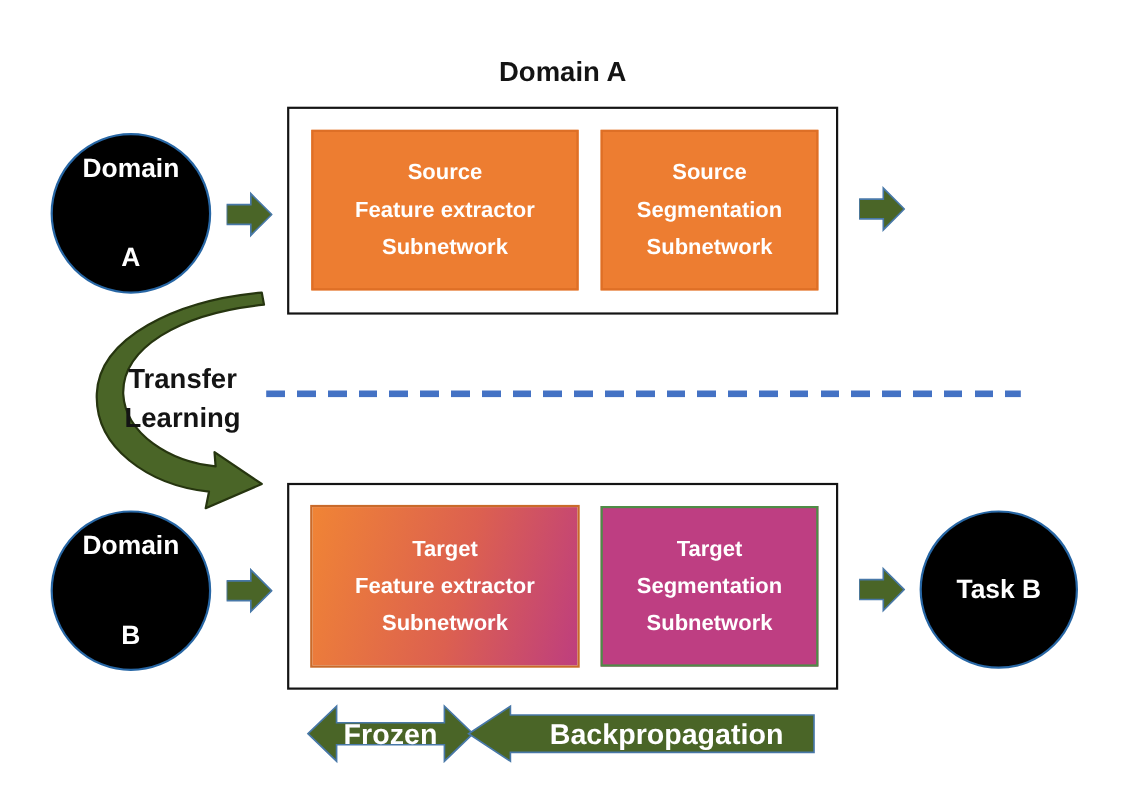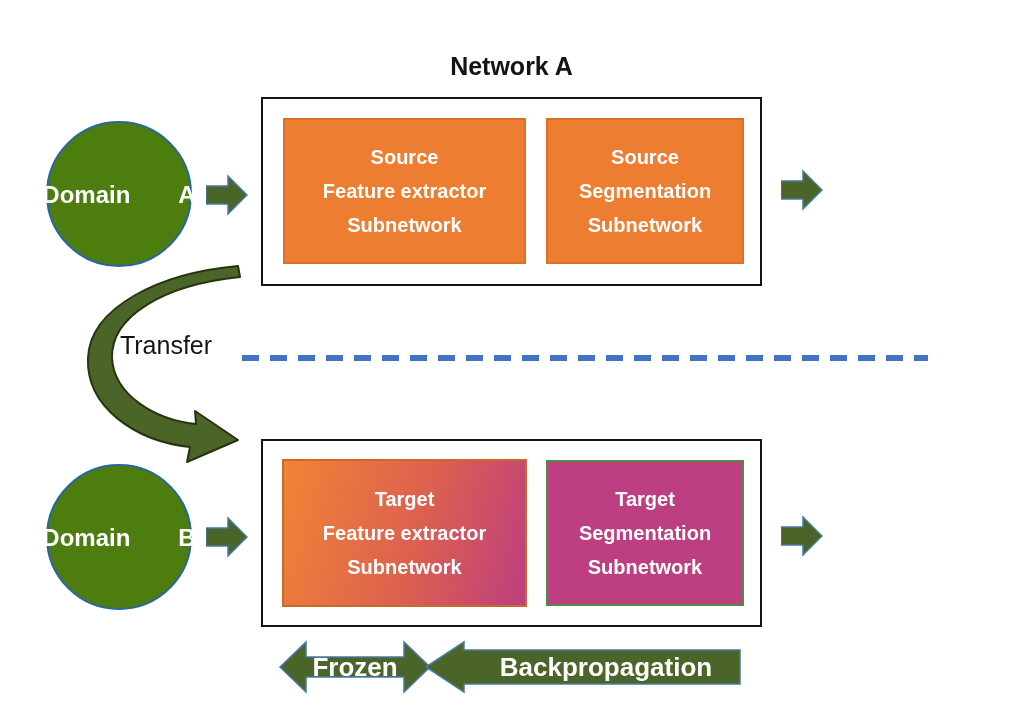--- a/index.html
+++ b/index.html
@@ -46,40 +46,40 @@
     background:linear-gradient(105deg,#F08435 0%,#DC6050 55%,#BE3E7E 100%);
     border:2px solid #C96A2A;
   }
   .magenta-box{
     background:#BE3E82;
     border:2px solid #4E8C46;
   }
   .circle{
     position:absolute;
     border-radius:50%;
-    background:#4d7c0f;
+    background:#000000;
     border:2px solid #2766A4;
     box-sizing:border-box;
     display:flex;
-    flex-direction:row;
+    flex-direction:column;
     align-items:center;
     justify-content:center;
     text-align:center;
     color:#ffffff;
     font-weight:bold;
     font-size:24px;
     line-height:33px;
     gap:48px;
   }
   .transfer-label{
     position:absolute;
     left:98px;top:328px;width:136px;
     text-align:center;
     font-size:25px;
-    font-weight:normal;
+    font-weight:bold;
     color:#141414;
     line-height:35px;
   }
   .dashed-line{
     position:absolute;
     left:242px;top:355px;
     width:686px;height:6px;
     background:repeating-linear-gradient(90deg,#4472C4 0 17px,transparent 17px 28px);
   }
   .arrow-svg{position:absolute;display:block;}
@@ -102,21 +102,21 @@
     stroke:#26350F;
     stroke-width:2;
     stroke-linejoin:round;
   }
 </style>
 </head>
 <body>
 
 <div class="canvas">
 
-  <div class="net-title" style="left:261px;top:52px;">Network A</div>
+  <div class="net-title" style="left:261px;top:52px;">Domain A</div>
 
   <div class="outer-box" style="left:261px;top:97px;height:189px;"></div>
 
   <div class="circle" style="left:46px;top:121px;width:146px;height:146px;">
     <span>Domain</span>
     <span>A</span>
   </div>
 
   <svg class="arrow-svg" style="left:206px;top:172px;" width="42" height="46" viewBox="0 0 42 46">
     <polygon class="green-shape" points="0,14 22,14 22,4 41,23 22,42 22,32 0,32"></polygon>
@@ -149,20 +149,21 @@
              L 178 185
              L 135 156
              L 136 169
              C 95 165, 54 140, 52 103
              C 51 62, 102 30, 180 22
              Z"></path>
   </svg>
 
   <div class="transfer-label">
     <div>Transfer</div>
+    <div>Learning</div>
   </div>
 
 
   <div class="outer-box" style="left:261px;top:439px;height:188px;"></div>
 
   <div class="circle" style="left:46px;top:464px;width:146px;height:146px;">
     <span>Domain</span>
     <span>B</span>
   </div>
 
@@ -179,20 +180,23 @@
   <div class="sub-box magenta-box" style="left:546px;top:460px;width:198px;height:146px;">
     <span>Target</span>
     <span>Segmentation</span>
     <span>Subnetwork</span>
   </div>
 
   <svg class="arrow-svg" style="left:781px;top:513px;" width="42" height="46" viewBox="0 0 42 46">
     <polygon class="green-shape" points="0,14 22,14 22,4 41,23 22,42 22,32 0,32"></polygon>
   </svg>
 
+  <div class="circle" style="left:836px;top:464px;width:144px;height:144px;">
+    <span>Task B</span>
+  </div>
 
   <svg class="arrow-svg" style="left:278px;top:640px;" width="154" height="54" viewBox="0 0 154 54">
     <polygon class="green-shape" points="2,27 28,2 28,17 126,17 126,2 152,27 126,52 126,37 28,37 28,52"></polygon>
     <text class="arrow-text" x="77" y="27">Frozen</text>
   </svg>
 
   <svg class="arrow-svg" style="left:424px;top:640px;" width="318" height="54" viewBox="0 0 318 54">
     <polygon class="green-shape" points="2,27 40,2 40,10 316,10 316,44 40,44 40,52"></polygon>
     <text class="arrow-text" x="182" y="27">Backpropagation</text>
   </svg>

